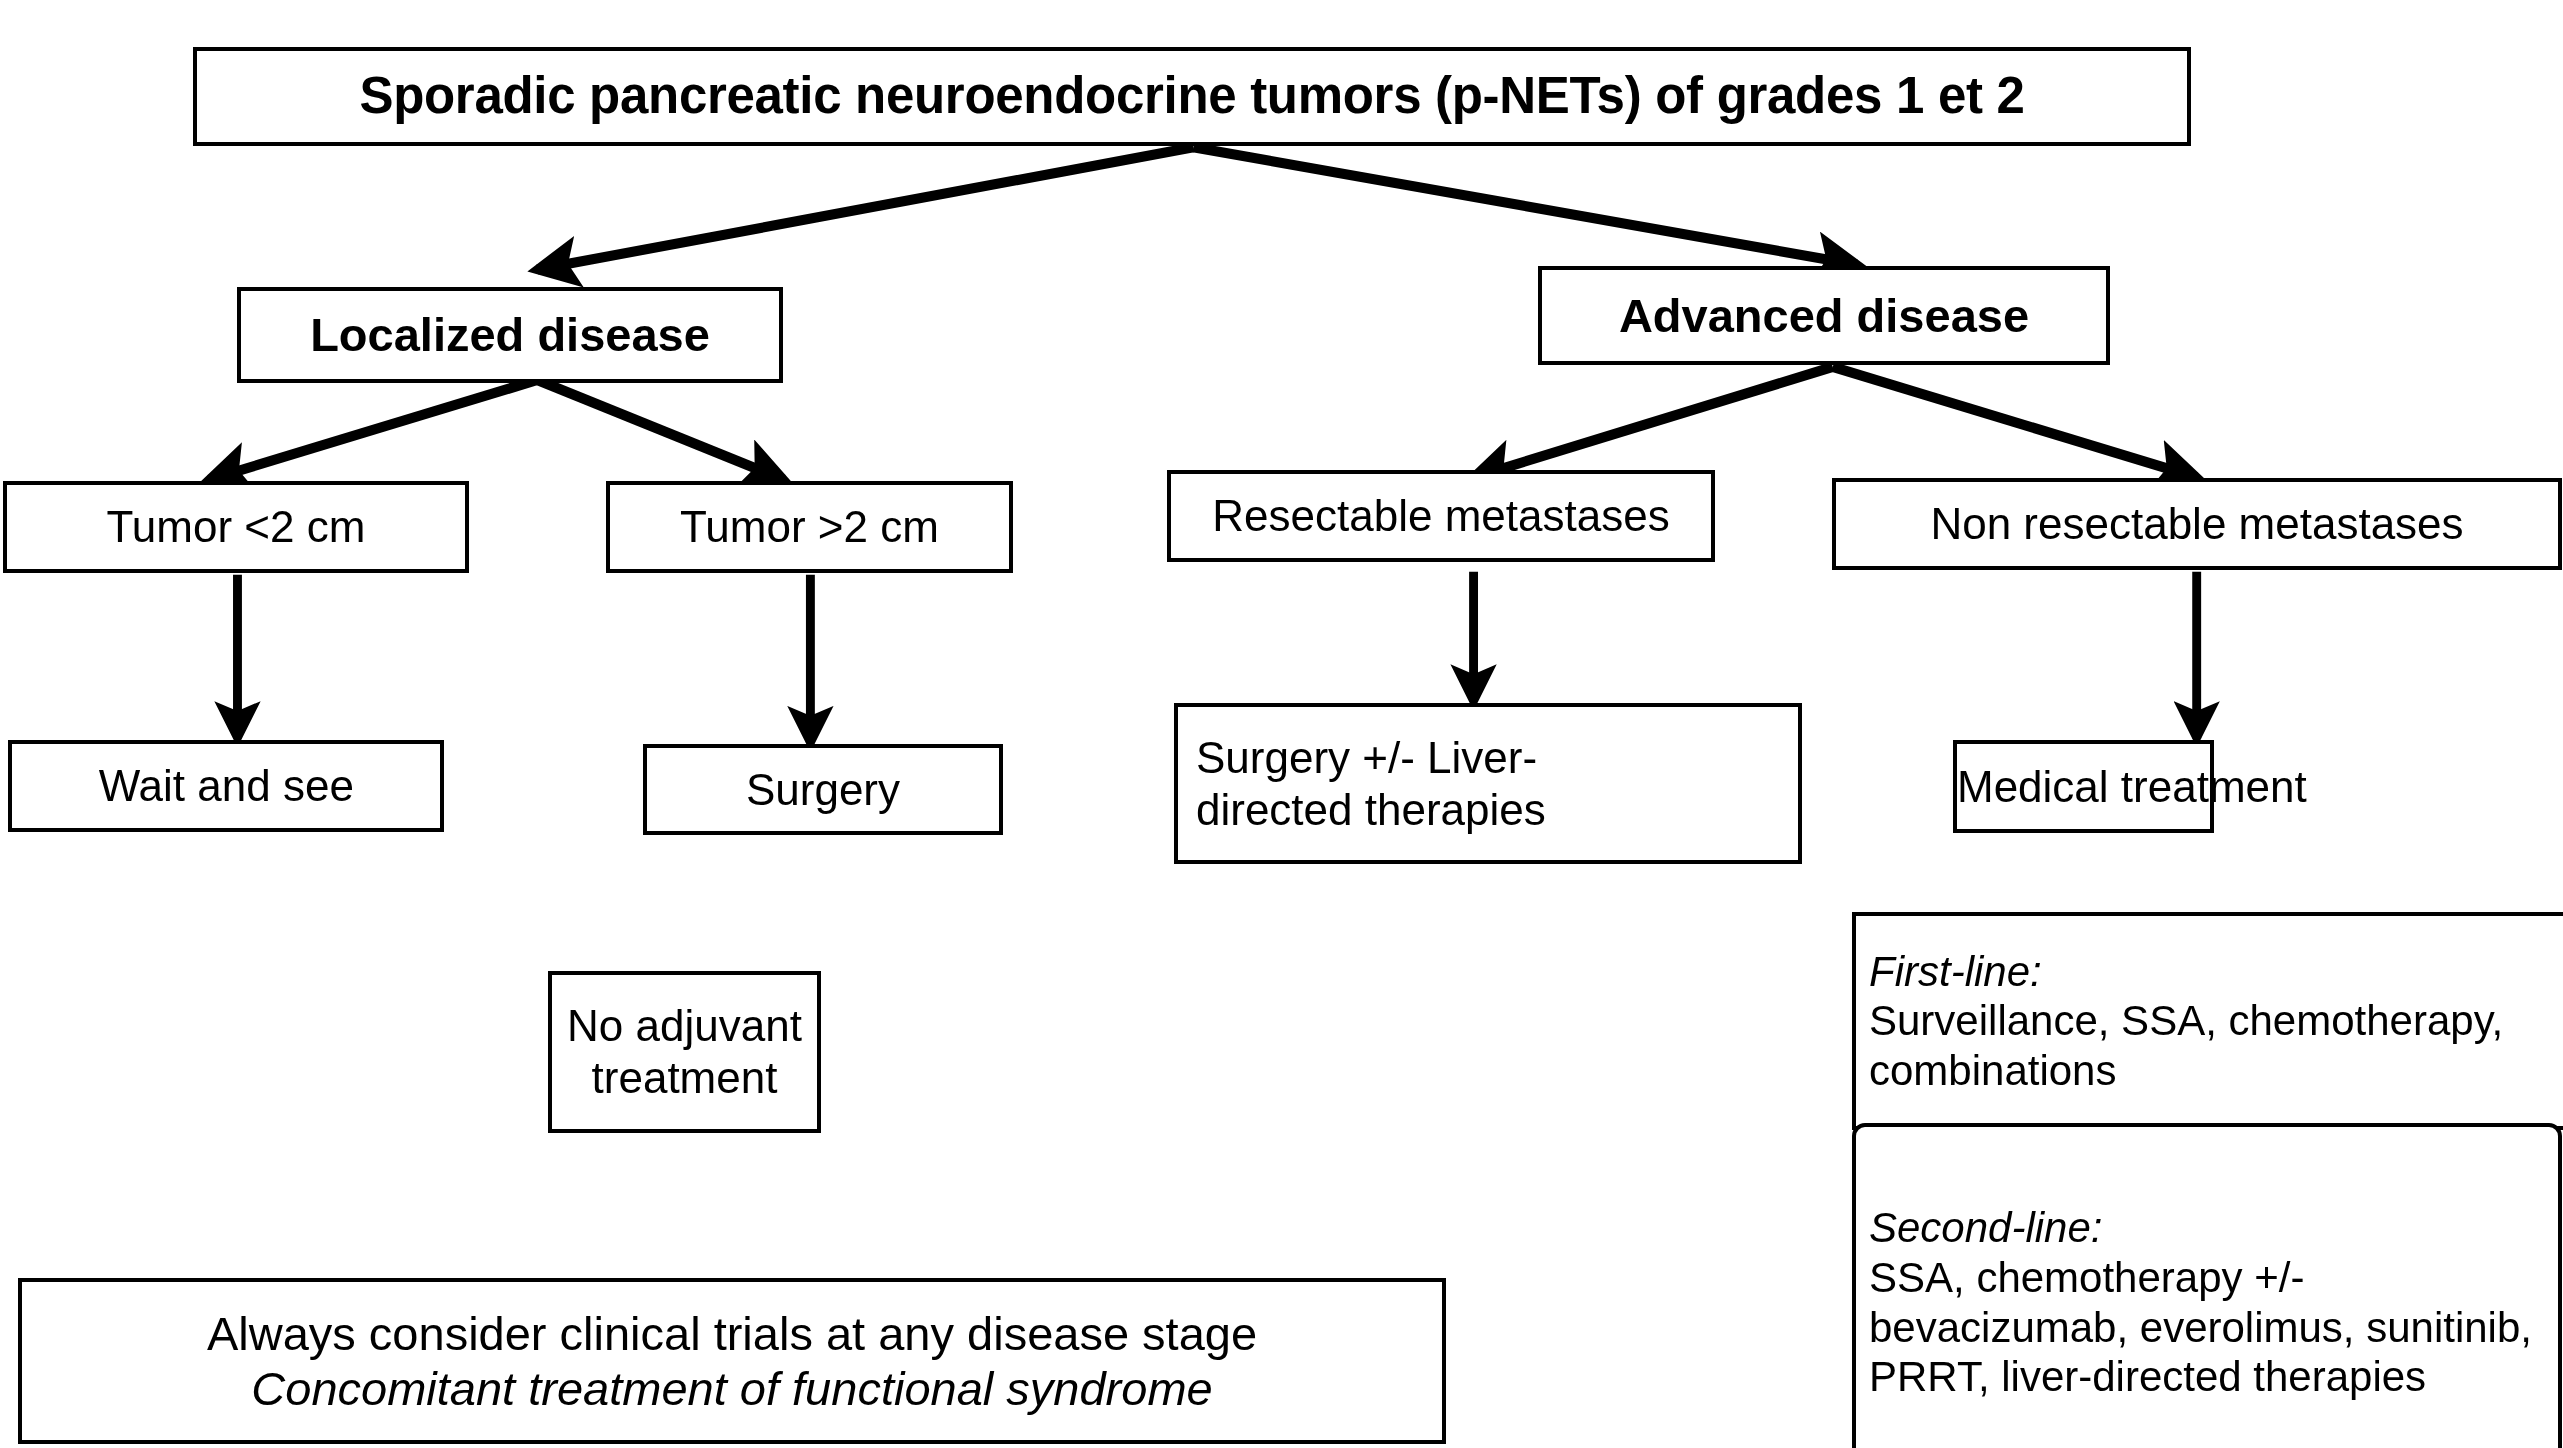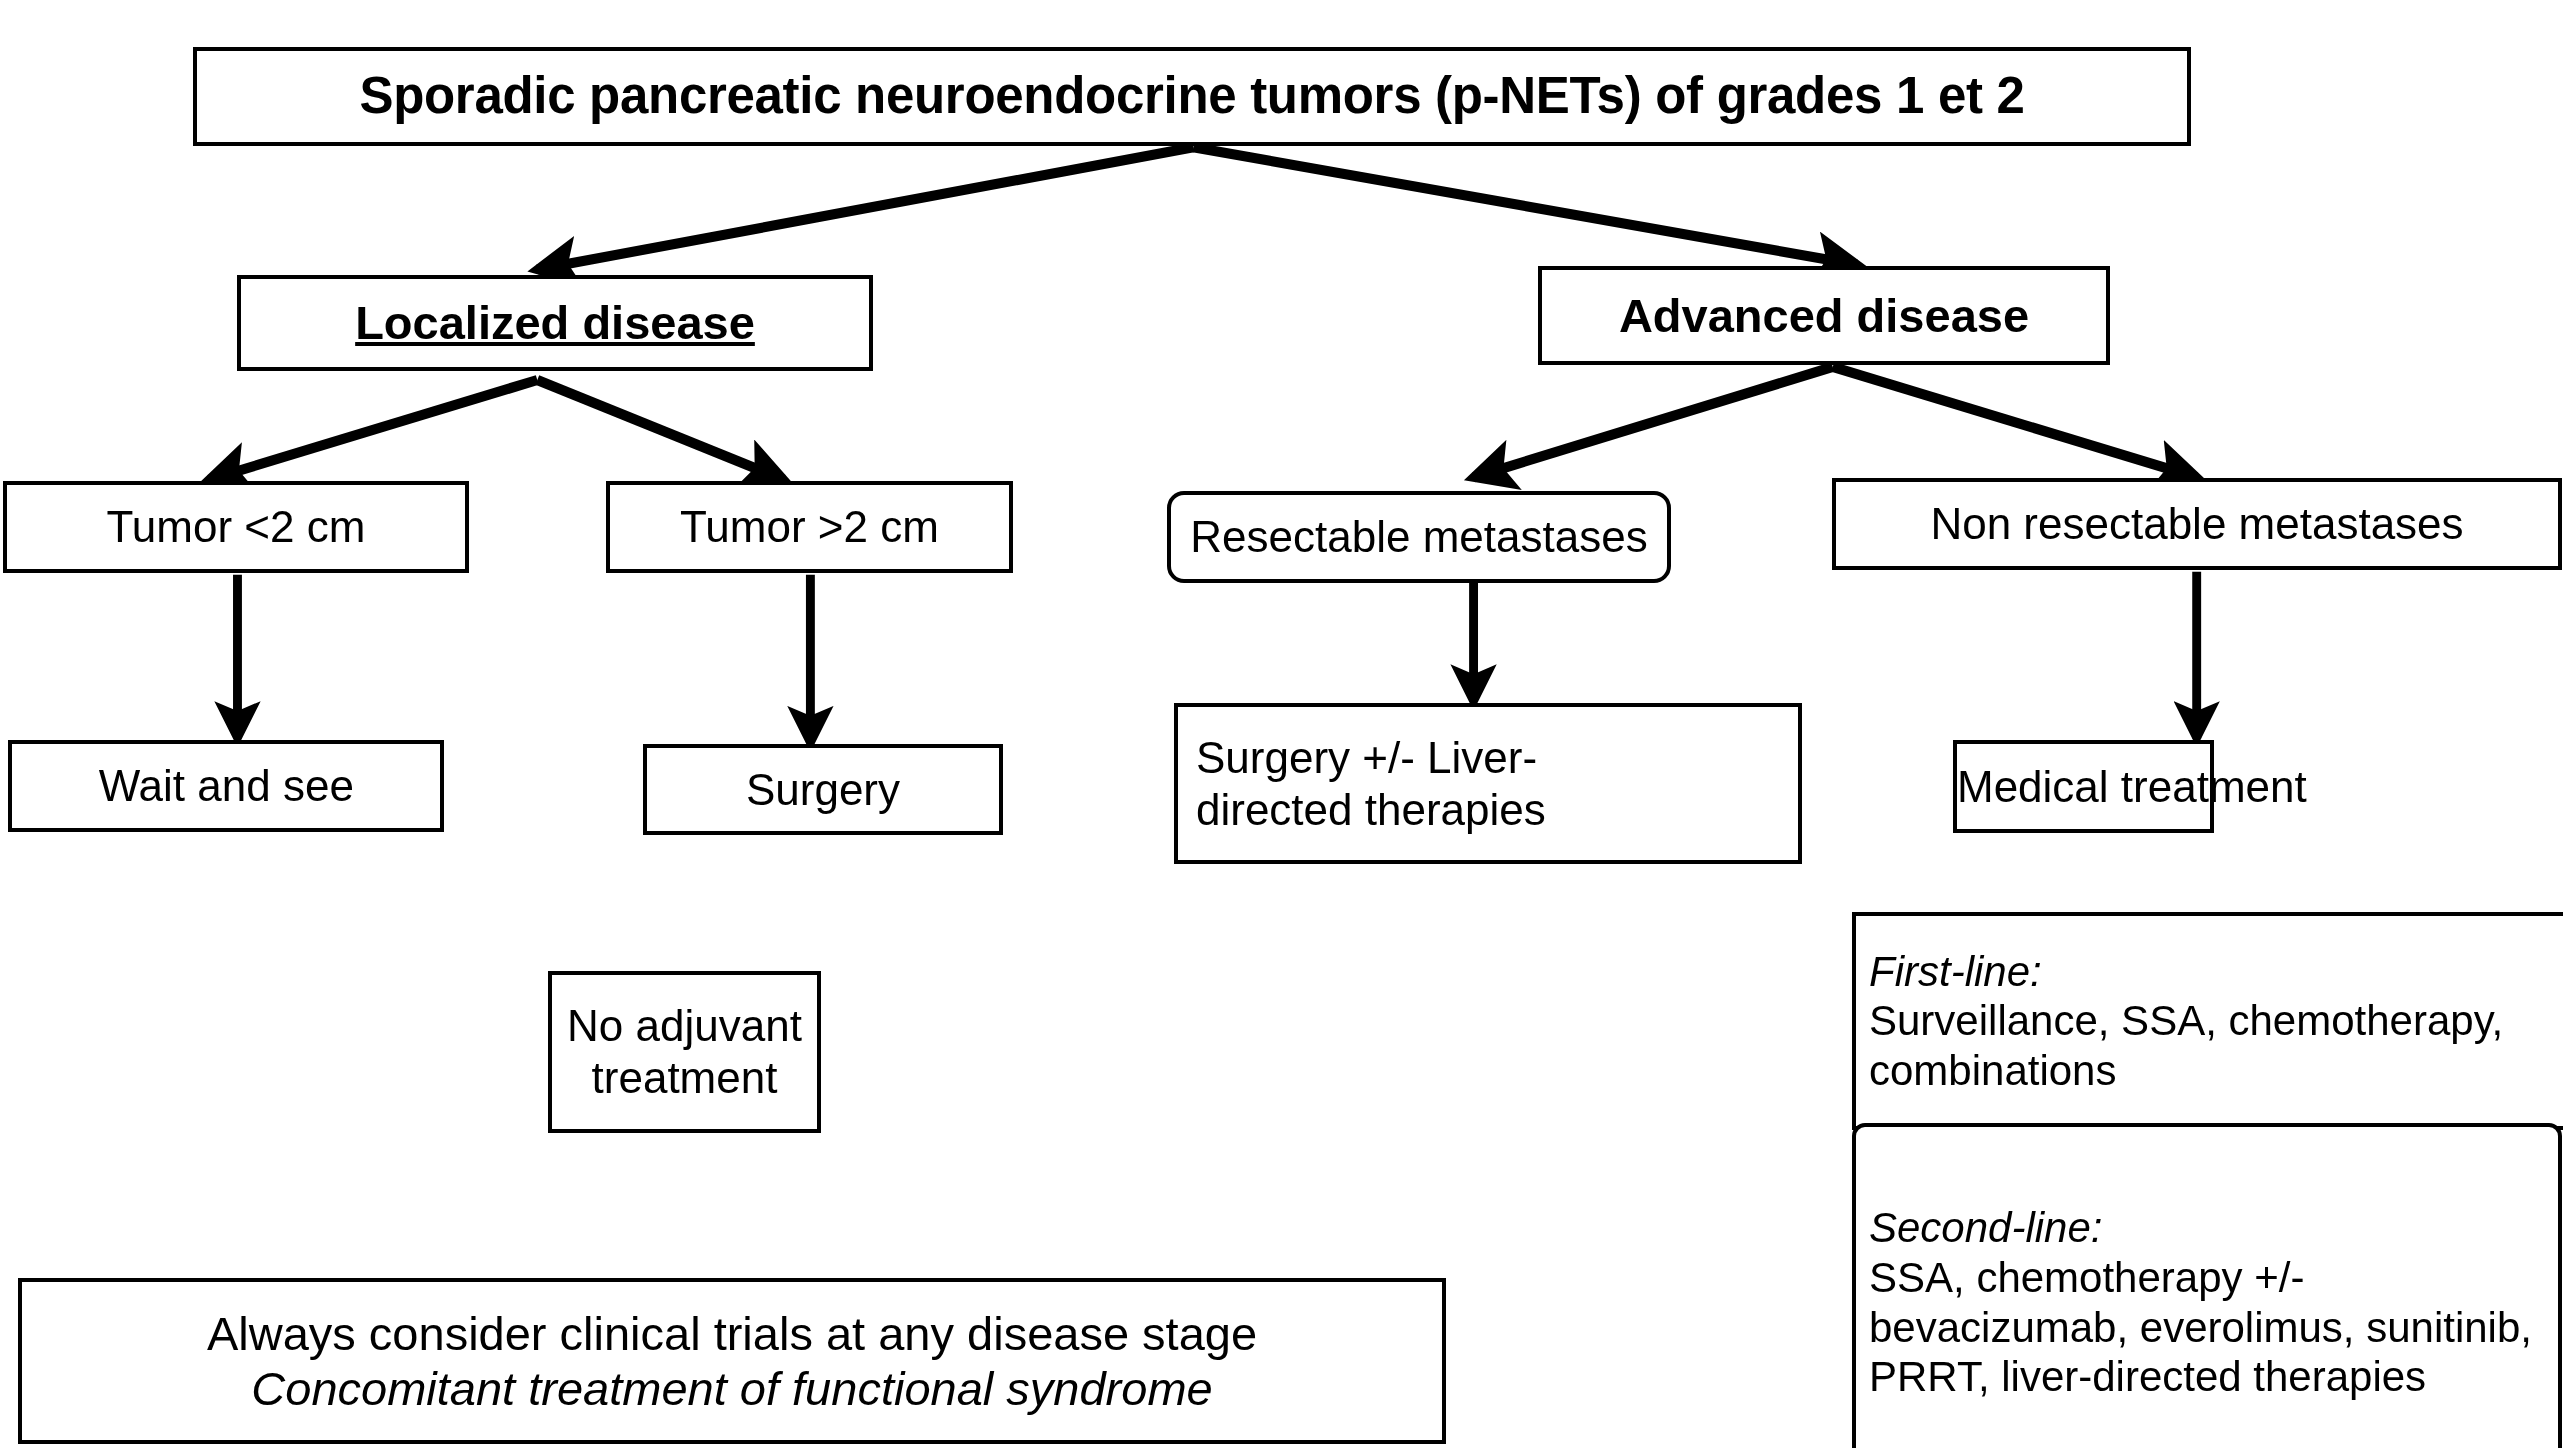--- a/index.html
+++ b/index.html
@@ -34,33 +34,33 @@
     width: 100%;
     padding: 0 10.7px;
     box-sizing: border-box;
   }
   .ital { font-style: italic; }
 
   
   #n-title      { left:193px;  top:7.7px;   width:1998px; height:99px; }
   #n-title .txt { font-size: 51px; font-weight: bold; letter-spacing: -0.3px; }
 
-  #n-localized      { left:237px;  top:236px;  width:636px;  height:96px;text-decoration:underline; }
+  #n-localized      { left:237px;  top:248px;  width:546px;  height:96px; }
   #n-localized .txt { font-size: 47px; font-weight: bold; }
 
   #n-advanced       { left:1538px; top:227px;  width:572px;  height:99px; }
   #n-advanced .txt  { font-size: 47px; font-weight: bold; }
 
   #n-tumor-small      { left:3px;    top:442px;  width:466px;  height:92px; }
   #n-tumor-small .txt { font-size: 44px; }
 
   #n-tumor-large      { left:606px; top:442px;  width:407px;  height:92px; }
   #n-tumor-large .txt { font-size: 44px; }
 
-  #n-resectable       { left:1167px; top:452px;  width:504px; height:92px;border-radius:17px; }
+  #n-resectable       { left:1167px; top:431px;  width:548px; height:92px; }
   #n-resectable .txt  { font-size: 44px; }
 
   #n-nonresectable      { left:1832px; top:439px;  width:730px; height:92px; }
   #n-nonresectable .txt { font-size: 44px; }
 
   #n-wait       { left:8.3px;   top:701px; width:436px;  height:92px; }
   #n-wait .txt  { font-size: 44px; }
 
   #n-surgery       { left:643px; top:705px; width:360px;  height:91px; }
   #n-surgery .txt  { font-size: 44px; }

